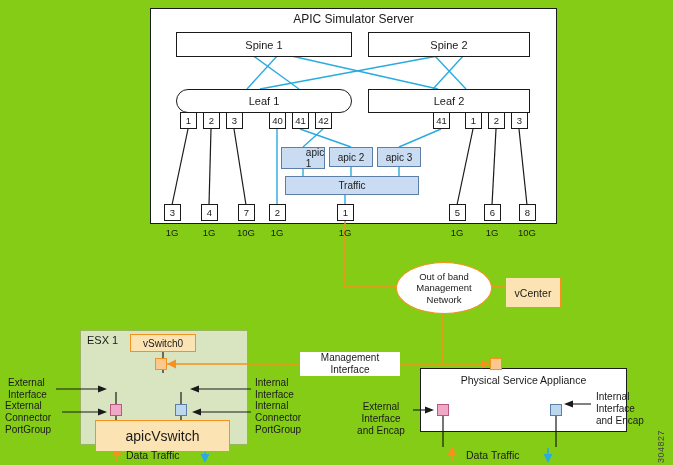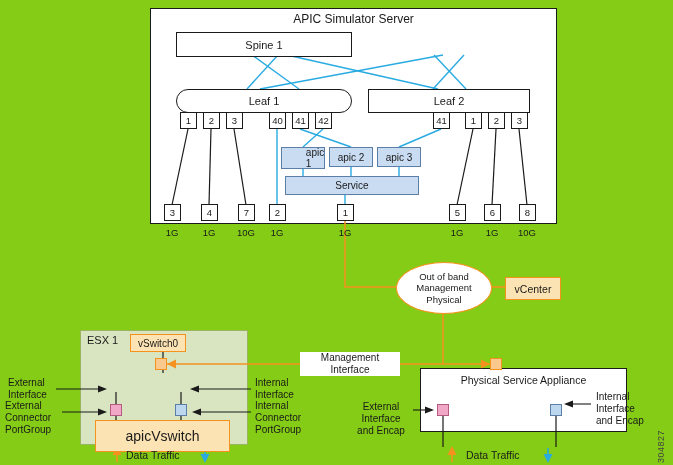--- a/index.html
+++ b/index.html
@@ -118,39 +118,40 @@
       <line x1="205" y1="448" x2="205" y2="457" stroke="#29ABE2" stroke-width="1.6"></line>
       <polygon points="205,463 200.5,454 209.5,454" fill="#29ABE2"></polygon>
       <line x1="452" y1="462" x2="452" y2="452" stroke="#F5921E" stroke-width="1.6"></line>
       <polygon points="452,446 447.5,455 456.5,455" fill="#F5921E"></polygon>
       <line x1="548" y1="448" x2="548" y2="457" stroke="#29ABE2" stroke-width="1.6"></line>
       <polygon points="548,463 543.5,454 552.5,454" fill="#29ABE2"></polygon>
     </g>
   </svg>
 
   <div class="node" style="left:176px;top:32px;width:174px;height:23px;">Spine 1</div>
+  <div class="node" style="left:368px;top:32px;width:160px;height:23px;">Spine 2</div>
   <div class="node" style="left:176px;top:89px;width:174px;height:22px;border-radius:12px;">Leaf 1</div>
   <div class="node" style="left:368px;top:89px;width:160px;height:22px;">Leaf 2</div>
 
   <div class="port" style="left:180px;top:112px;">1</div>
   <div class="port" style="left:203px;top:112px;">2</div>
   <div class="port" style="left:226px;top:112px;">3</div>
   <div class="port" style="left:269px;top:112px;">40</div>
   <div class="port" style="left:292px;top:112px;">41</div>
   <div class="port" style="left:315px;top:112px;">42</div>
 
   <div class="port" style="left:433px;top:112px;">41</div>
   <div class="port" style="left:465px;top:112px;">1</div>
   <div class="port" style="left:488px;top:112px;">2</div>
   <div class="port" style="left:511px;top:112px;">3</div>
 
   <div class="smallnode bluebox" style="left:281px;top:147px;width:44px;height:22px;padding-left:24px;">apic 1</div>
   <div class="smallnode bluebox" style="left:329px;top:147px;width:44px;height:20px;">apic 2</div>
   <div class="smallnode bluebox" style="left:377px;top:147px;width:44px;height:20px;">apic 3</div>
-  <div class="smallnode bluebox" style="left:285px;top:176px;width:134px;height:19px;">Service</div>
+  <div class="smallnode bluebox" style="left:285px;top:176px;width:134px;height:19px;">Traffic</div>
 
   <div class="port" style="left:164px;top:204px;">3</div>
   <div class="port" style="left:201px;top:204px;">4</div>
   <div class="port" style="left:238px;top:204px;">7</div>
   <div class="port" style="left:269px;top:204px;">2</div>
   <div class="port" style="left:337px;top:204px;">1</div>
   <div class="port" style="left:449px;top:204px;">5</div>
   <div class="port" style="left:484px;top:204px;">6</div>
   <div class="port" style="left:519px;top:204px;">8</div>
 
@@ -158,26 +159,26 @@
   <div class="speed" style="left:194px;top:227px;">1G</div>
   <div class="speed" style="left:231px;top:227px;">10G</div>
   <div class="speed" style="left:262px;top:227px;">1G</div>
   <div class="speed" style="left:330px;top:227px;">1G</div>
   <div class="speed" style="left:442px;top:227px;">1G</div>
   <div class="speed" style="left:477px;top:227px;">1G</div>
   <div class="speed" style="left:512px;top:227px;">10G</div>
 
   <div class="ellipse">Out of band
 Management
-Physical</div>
-  <div class="smallnode tanbox" style="left:505px;top:277px;width:56px;height:23px;font-size:10.5px;">vCenter</div>
+Network</div>
+  <div class="smallnode tanbox" style="left:505px;top:277px;width:56px;height:31px;font-size:10.5px;">vCenter</div>
   <div class="lbl" style="left:300px;top:352px;width:100px;text-align:center;background:#fff;">Management
 Interface</div>
 
-  <div class="smallnode tanbox" style="left:130px;top:334px;width:56px;height:18px;">vSwitch0</div>
+  <div class="smallnode tanbox" style="left:130px;top:334px;width:66px;height:18px;">vSwitch0</div>
   <div class="smallnode tanbox" style="left:95px;top:420px;width:135px;height:32px;font-size:14px;">apicVswitch</div>
 
   <div class="sq orange" style="left:155px;top:358px;"></div>
   <div class="sq pink" style="left:110px;top:404px;"></div>
   <div class="sq blue" style="left:175px;top:404px;"></div>
 
   <div class="sq orange" style="left:490px;top:358px;"></div>
   <div class="sq pink" style="left:437px;top:404px;"></div>
   <div class="sq blue" style="left:550px;top:404px;"></div>
 

